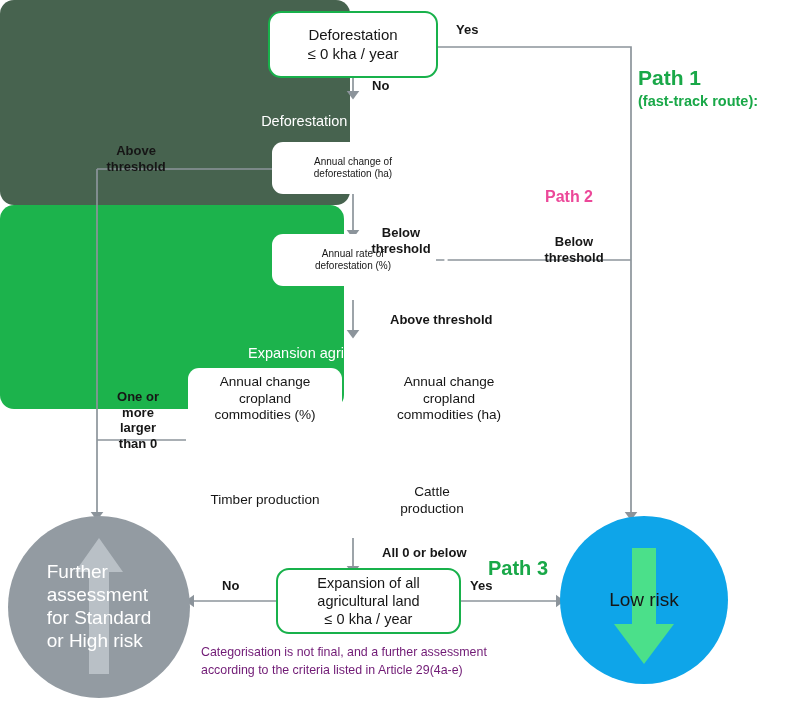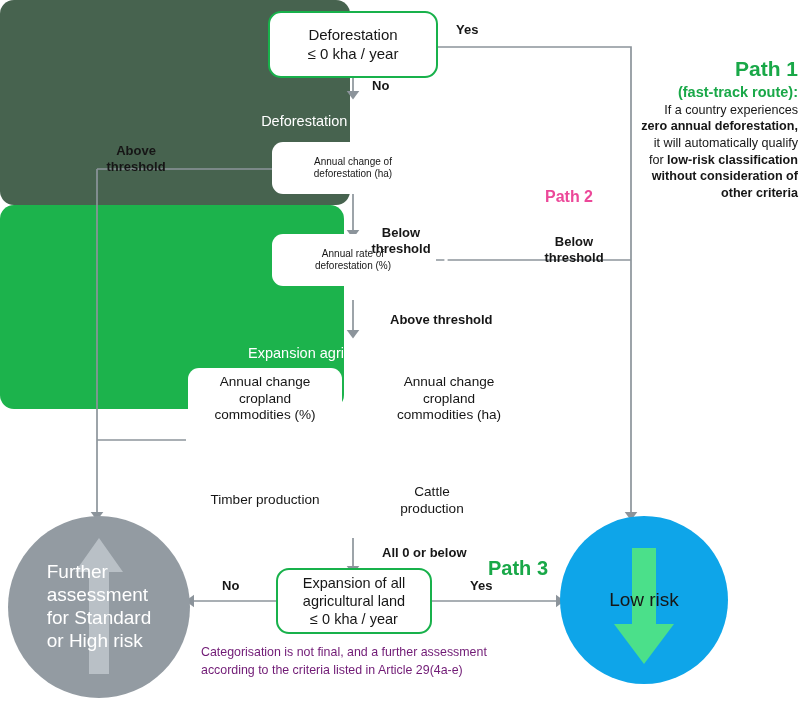--- a/index.html
+++ b/index.html
@@ -187,26 +187,25 @@
   </svg>
 
   <div class="node whitebox-green" style="left:268px; top:11px; width:170px; height:67px;">
     <span style="white-space:pre-line;">Deforestation
 ≤ 0 kha / year</span>
   </div>
 
   <div class="elabel" style="left:456px; top:22px;">Yes</div>
   <div class="elabel" style="left:372px; top:78px;">No</div>
 
-  <div class="path1-block" style="left:638px; top:55px;text-align:right;">
+  <div class="path1-block" style="left:638px; top:64px;">
     <span class="path1-head" style="color: rgb(25, 168, 72);">
       <span class="p1-l1">Path 1</span>
       <span class="p1-l2">(fast-track route):</span>
     </span>
-    <span class="path1-body"><span>If a country experiences </span><b>zero annual deforestation,</b><span> it will automatically qualify for </span><b>low-risk classification without consideration of other criteria</b></span>
   </div>
 
   <div class="panel-dark" style="left: 178px; top: 95px; width: 350px; height: 205px; background: rgb(71, 99, 79);"></div>
   <div class="panel-heading" style="left:178px; top:113px; width:350px;">Deforestation criteria 29 (3a)</div>
 
   <div class="node whitebox-plain" style="left:272px; top:142px; width:162px; height:52px;">
     <span style="white-space:pre-line;">Annual change of
 deforestation (ha)</span>
   </div>
 
@@ -251,24 +250,28 @@
 
   <div class="node whitebox-plain" style="left:188px; top:473px; width:154px; height:55px; font-size:13.6px;">
     <span style="white-space:pre-line;text-align:right;">Timber production</span>
   </div>
 
   <div class="node whitebox-plain" style="left:352px; top:473px; width:160px; height:55px; font-size:13.6px;">
     <span style="white-space:pre-line;">Cattle
 production</span>
   </div>
 
+  <div class="elabel multi" style="left: 98px; top: 369px; width: 80px; text-align: center; white-space: pre-line;">One or
+more
+larger
+than 0</div>
 
   <div class="elabel" style="left:382px; top:545px;">All 0 or below</div>
 
-  <div class="node whitebox-green" style="left:276px; top:568px; width:156px; height:66px; font-size:14.5px;">
+  <div class="node whitebox-green" style="left:276px; top:568px; width:185px; height:66px; font-size:14.5px;">
     <span style="white-space:pre-line;">Expansion of all
 agricultural land
 ≤ 0 kha / year</span>
   </div>
 
   <div class="elabel" style="left:222px; top:578px;">No</div>
   <div class="elabel" style="left:470px; top:578px;">Yes</div>
 
   <div class="path-title" style="left: 488px; top: 557px; font-size: 20px; color: rgb(25, 168, 72);">Path 3</div>
 

